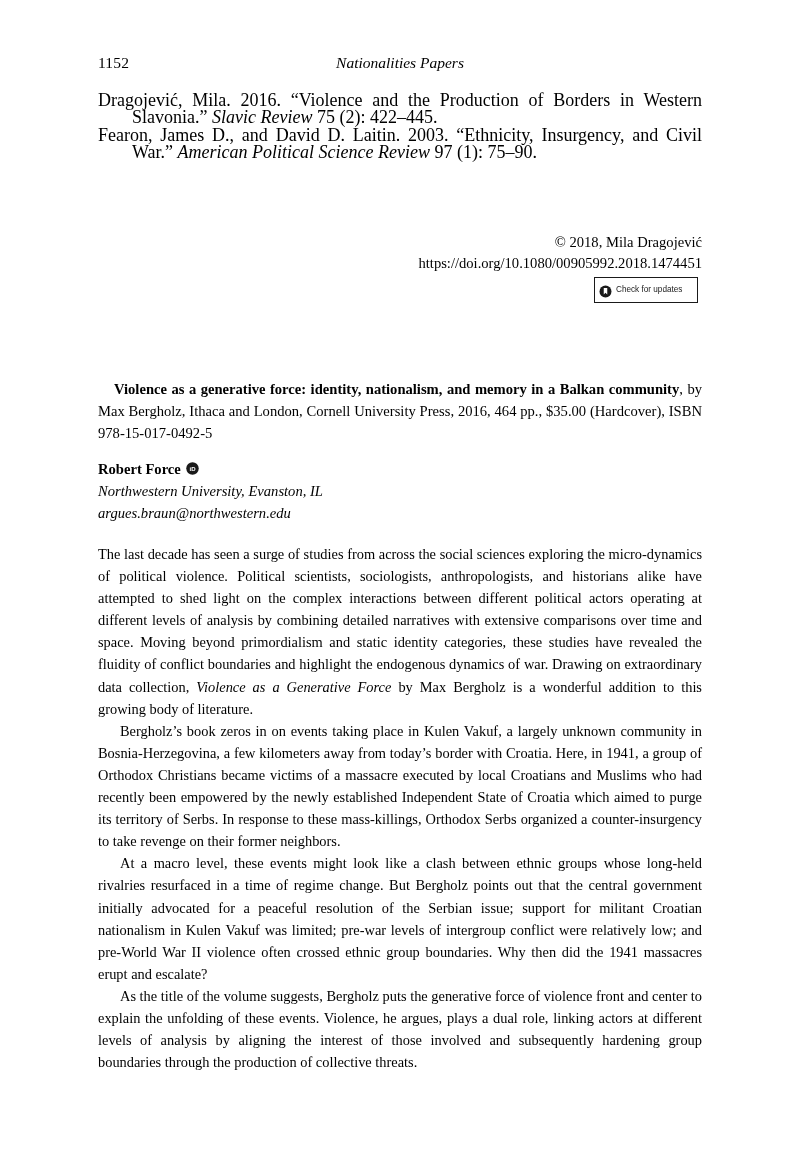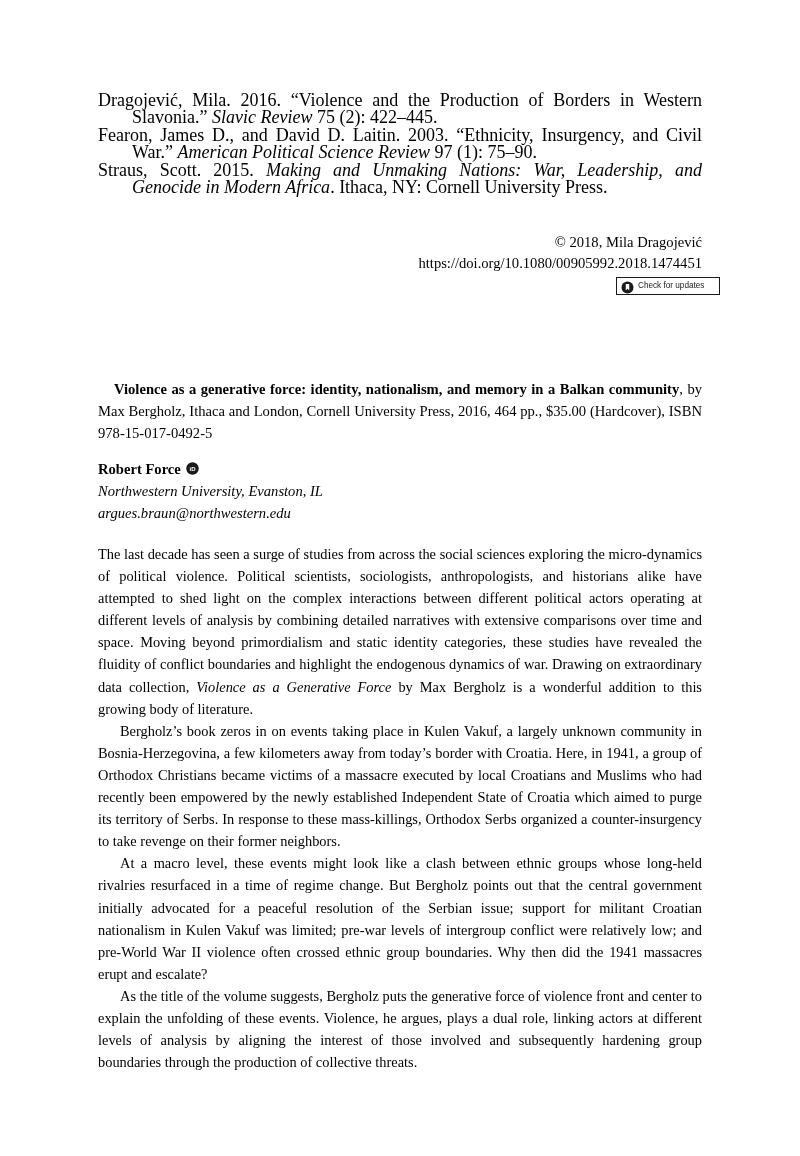--- a/index.html
+++ b/index.html
@@ -69,24 +69,24 @@
     top: 232px;
     width: 604px;
     text-align: right;
     font-size: 14.6px;
     line-height: 21px;
   }
   .copyright-block .line { display: block; }
   
   .crossmark {
     position: absolute;
-    left: 616px;
+    left: 594px;
     top: 277px;
     width: 104px;
-    height: 18px;
+    height: 26px;
     border: 1px solid #1a1a1a;
     background: #fff;
     display: flex;
     align-items: center;
     box-sizing: border-box;
     padding: 0 4px;
   }
   .crossmark .cm-icon {
     width: 13px;
     height: 13px;
@@ -151,30 +151,31 @@
     text-indent: 0;
   }
   .body-text p + p { text-indent: 22px; }
   .body-text i { font-style: italic; }
 </style>
 </head>
 <body>
 
 <div class="page">
 
+  <div class="runhead">
+    <span class="folio">1152</span>
+    <span class="journal-title">Nationalities Papers</span>
+  </div>
 
   <div class="refs">
     <p class="ref">
       <span>Dragojević, Mila. 2016. “Violence and the Production of Borders in Western Slavonia.” </span><i>Slavic Review</i><span> 75 (2): 422–445.</span>
     </p>
     <p class="ref">
       <span>Fearon, James D., and David D. Laitin. 2003. “Ethnicity, Insurgency, and Civil War.” </span><i>American Political Science Review</i><span> 97 (1): 75–90.</span>
-    </p>
-    <p class="ref">
-      <span>Straus, Scott. 2015. </span><i>Making and Unmaking Nations: War, Leadership, and Genocide in Modern Africa</i><span>. Ithaca, NY: Cornell University Press.</span>
     </p>
   </div>
 
   <div class="copyright-block">
     <span class="line">© 2018, Mila Dragojević</span>
     <span class="line">https://doi.org/10.1080/00905992.2018.1474451</span>
   </div>
 
   <div class="crossmark">
     <span class="cm-icon">

